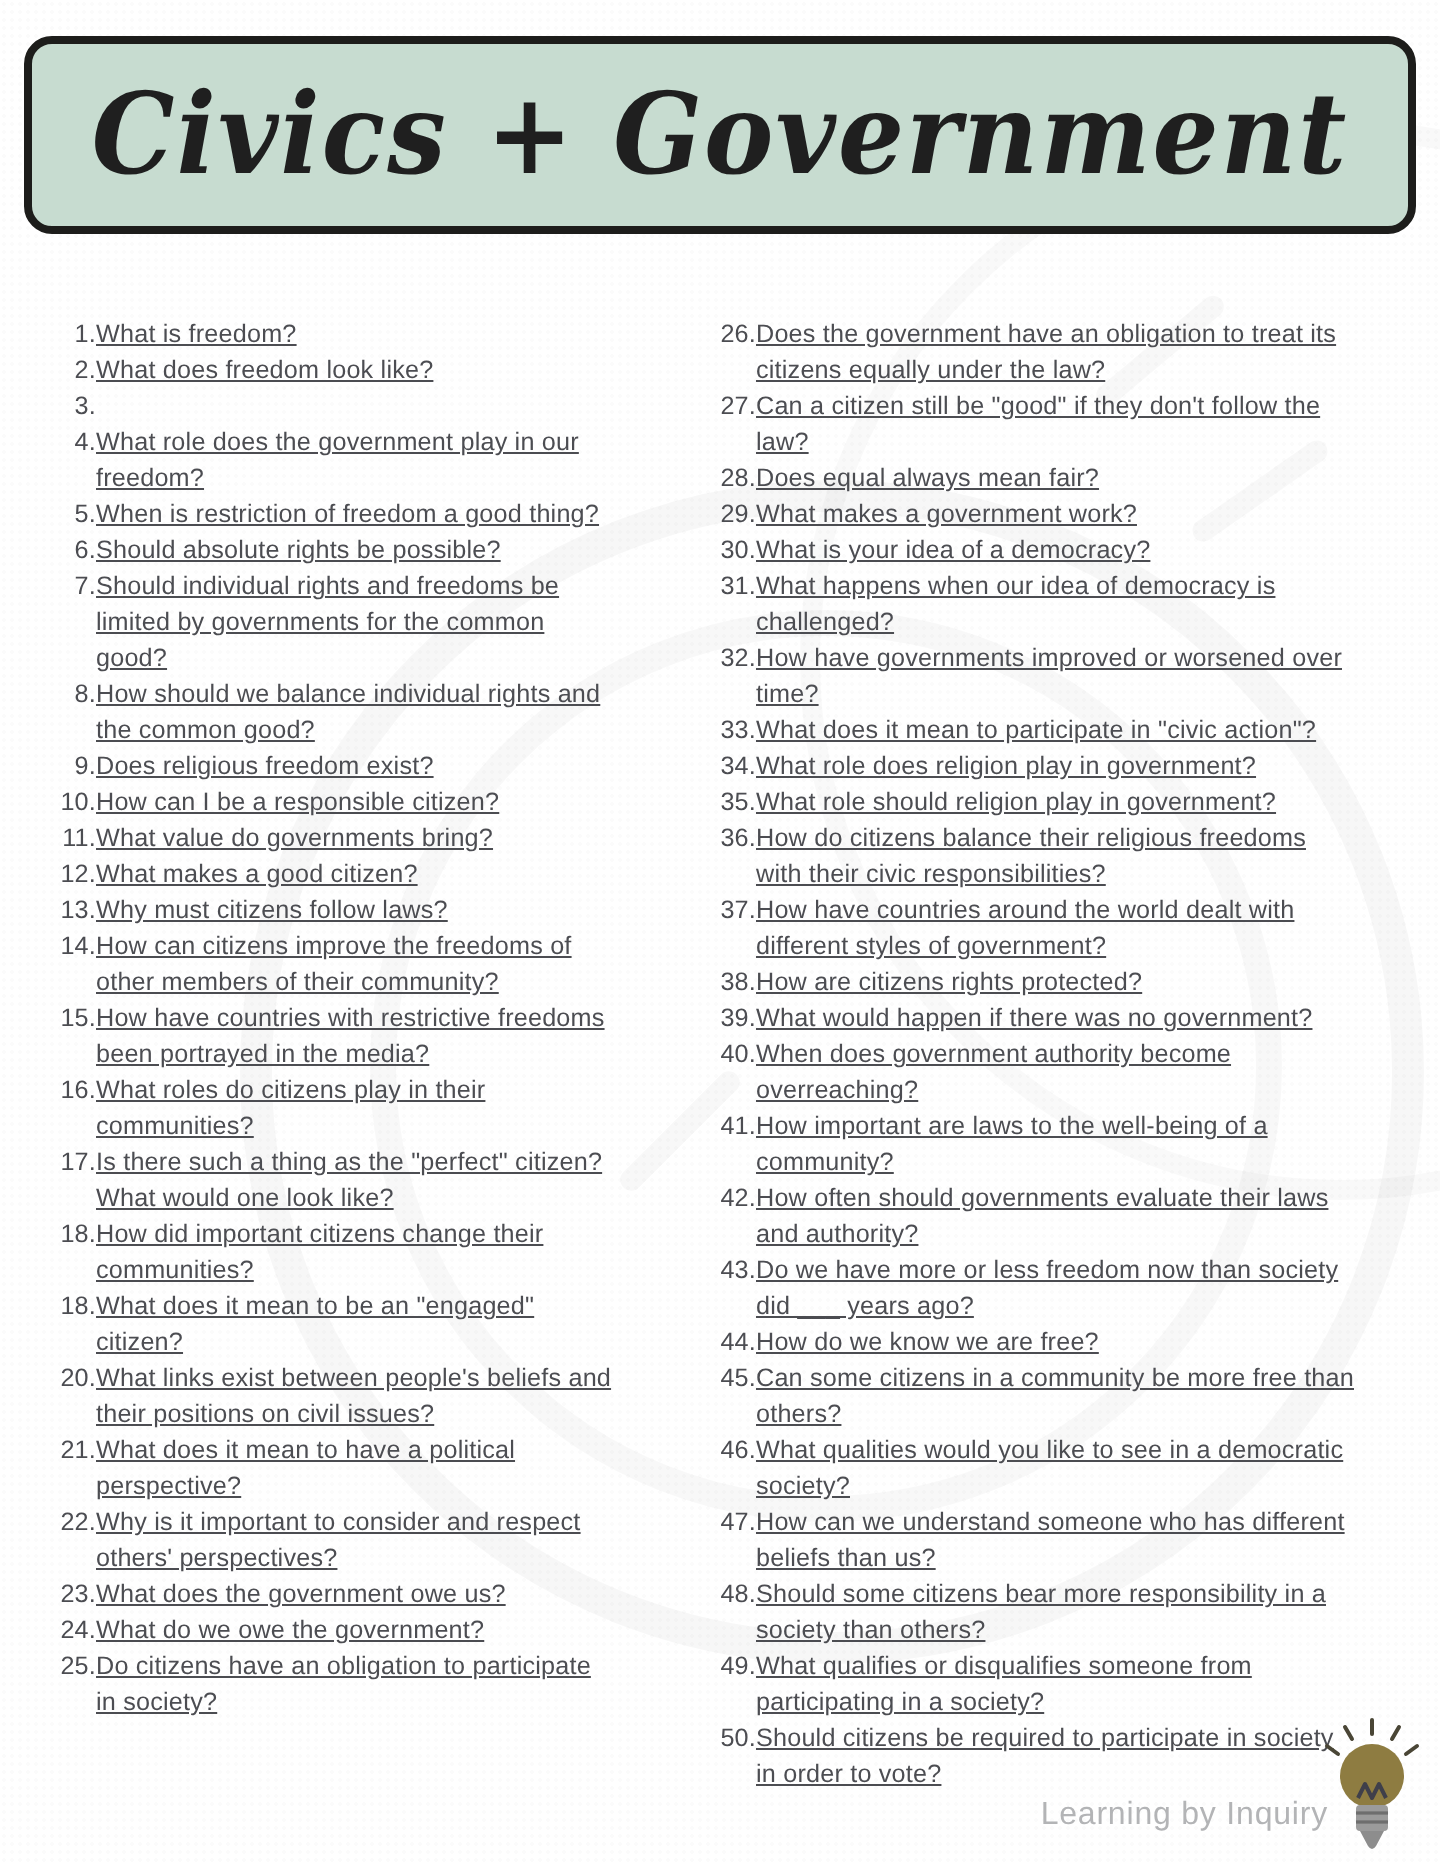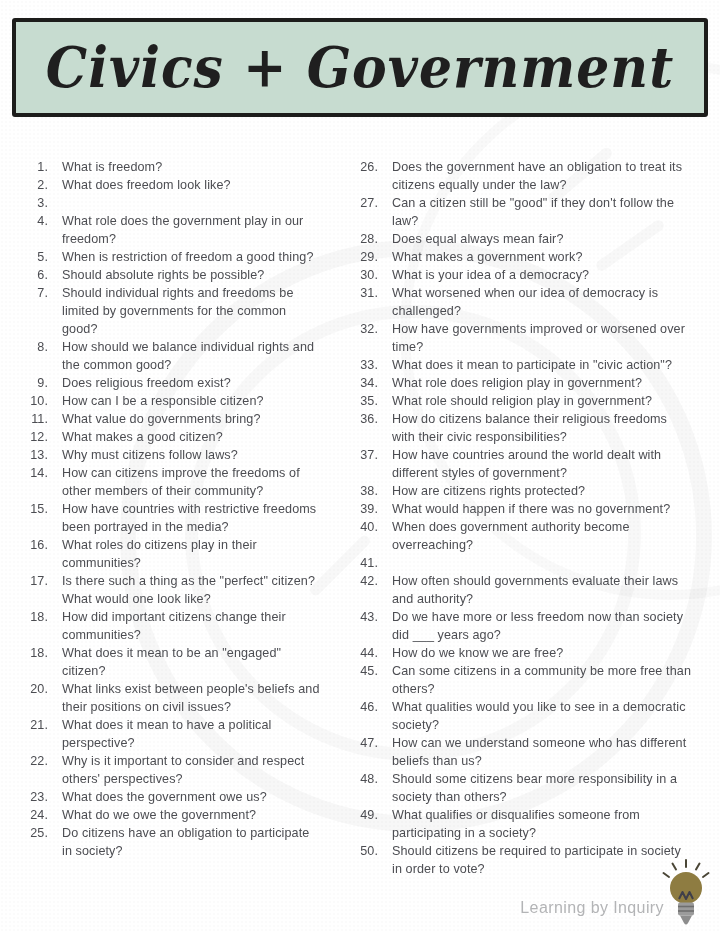--- a/index.html
+++ b/index.html
@@ -16,35 +16,35 @@
   .wm-c3{left:400px;top:60px;width:520px;height:520px;border:10px solid rgba(0,0,0,0.024);border-radius:50%;}
   .wm-ray{width:80px;height:11px;background:rgba(0,0,0,0.028);border-radius:6px;}
   .wm-r1{left:540px;top:170px;transform:rotate(-40deg);}
   .wm-r2{left:300px;top:560px;transform:rotate(-45deg);}
   .wm-r3{left:590px;top:240px;transform:rotate(-35deg);}
   
   .banner{
     position:absolute;left:12px;top:18px;width:688px;height:91px;
     background:var(--banner-bg,#c7dcd0);
     border:4px solid var(--banner-border,#1d1d1b);
-    border-radius:3px;
+    border-radius:14px;
     display:flex;align-items:center;justify-content:center;
   }
   .title{
     font-family:"DejaVu Serif", serif;font-style:italic;font-weight:700;
     font-size:52px;letter-spacing:1px;color:var(--title-text,#1f1f1f);
     transform:scaleY(1.08);white-space:nowrap;
   }
   
   .columns{position:absolute;left:22px;top:158px;display:flex;gap:28px;}
   .col{list-style:none;margin:0;padding:0;width:302px;}
   .col.right{width:342px;}
   .q{display:flex;font-size:12.6px;line-height:18px;color:var(--body-text,#4c4d52);letter-spacing:0.1px;}
   .q .num{width:26px;text-align:right;flex:none;}
-  .q .txt{margin-left:14px;width:260px;}
+  .q .txt{margin-left:0;width:260px;text-decoration:underline;}
   .col.right .q .txt{width:300px;}
   
   .brand{
     position:absolute;top:899px;right:56px;font-size:16px;
     color:var(--footer-text,#b3b4b6);letter-spacing:0.4px;
   }
   .bulb{position:absolute;top:857px;right:8px;width:52px;height:72px;}
 </style>
 </head>
 <body>
@@ -211,21 +211,21 @@
           <span class="txt">What makes a government work?</span>
         </li>
 
         <li class="q">
           <span class="num">30.</span>
           <span class="txt">What is your idea of a democracy?</span>
         </li>
 
         <li class="q">
           <span class="num">31.</span>
-          <span class="txt">What worsened when our idea of democracy is challenged?</span>
+          <span class="txt">What happens when our idea of democracy is challenged?</span>
         </li>
 
         <li class="q">
           <span class="num">32.</span>
           <span class="txt">How have governments improved or worsened over time?</span>
         </li>
 
         <li class="q">
           <span class="num">33.</span>
           <span class="txt">What does it mean to participate in "civic action"?</span>
@@ -261,20 +261,21 @@
           <span class="txt">What would happen if there was no government?</span>
         </li>
 
         <li class="q">
           <span class="num">40.</span>
           <span class="txt">When does government authority become overreaching?</span>
         </li>
 
         <li class="q">
           <span class="num">41.</span>
+          <span class="txt">How important are laws to the well-being of a community?</span>
         </li>
 
         <li class="q">
           <span class="num">42.</span>
           <span class="txt">How often should governments evaluate their laws and authority?</span>
         </li>
 
         <li class="q">
           <span class="num">43.</span>
           <span class="txt">Do we have more or less freedom now than society did ___ years ago?</span>

